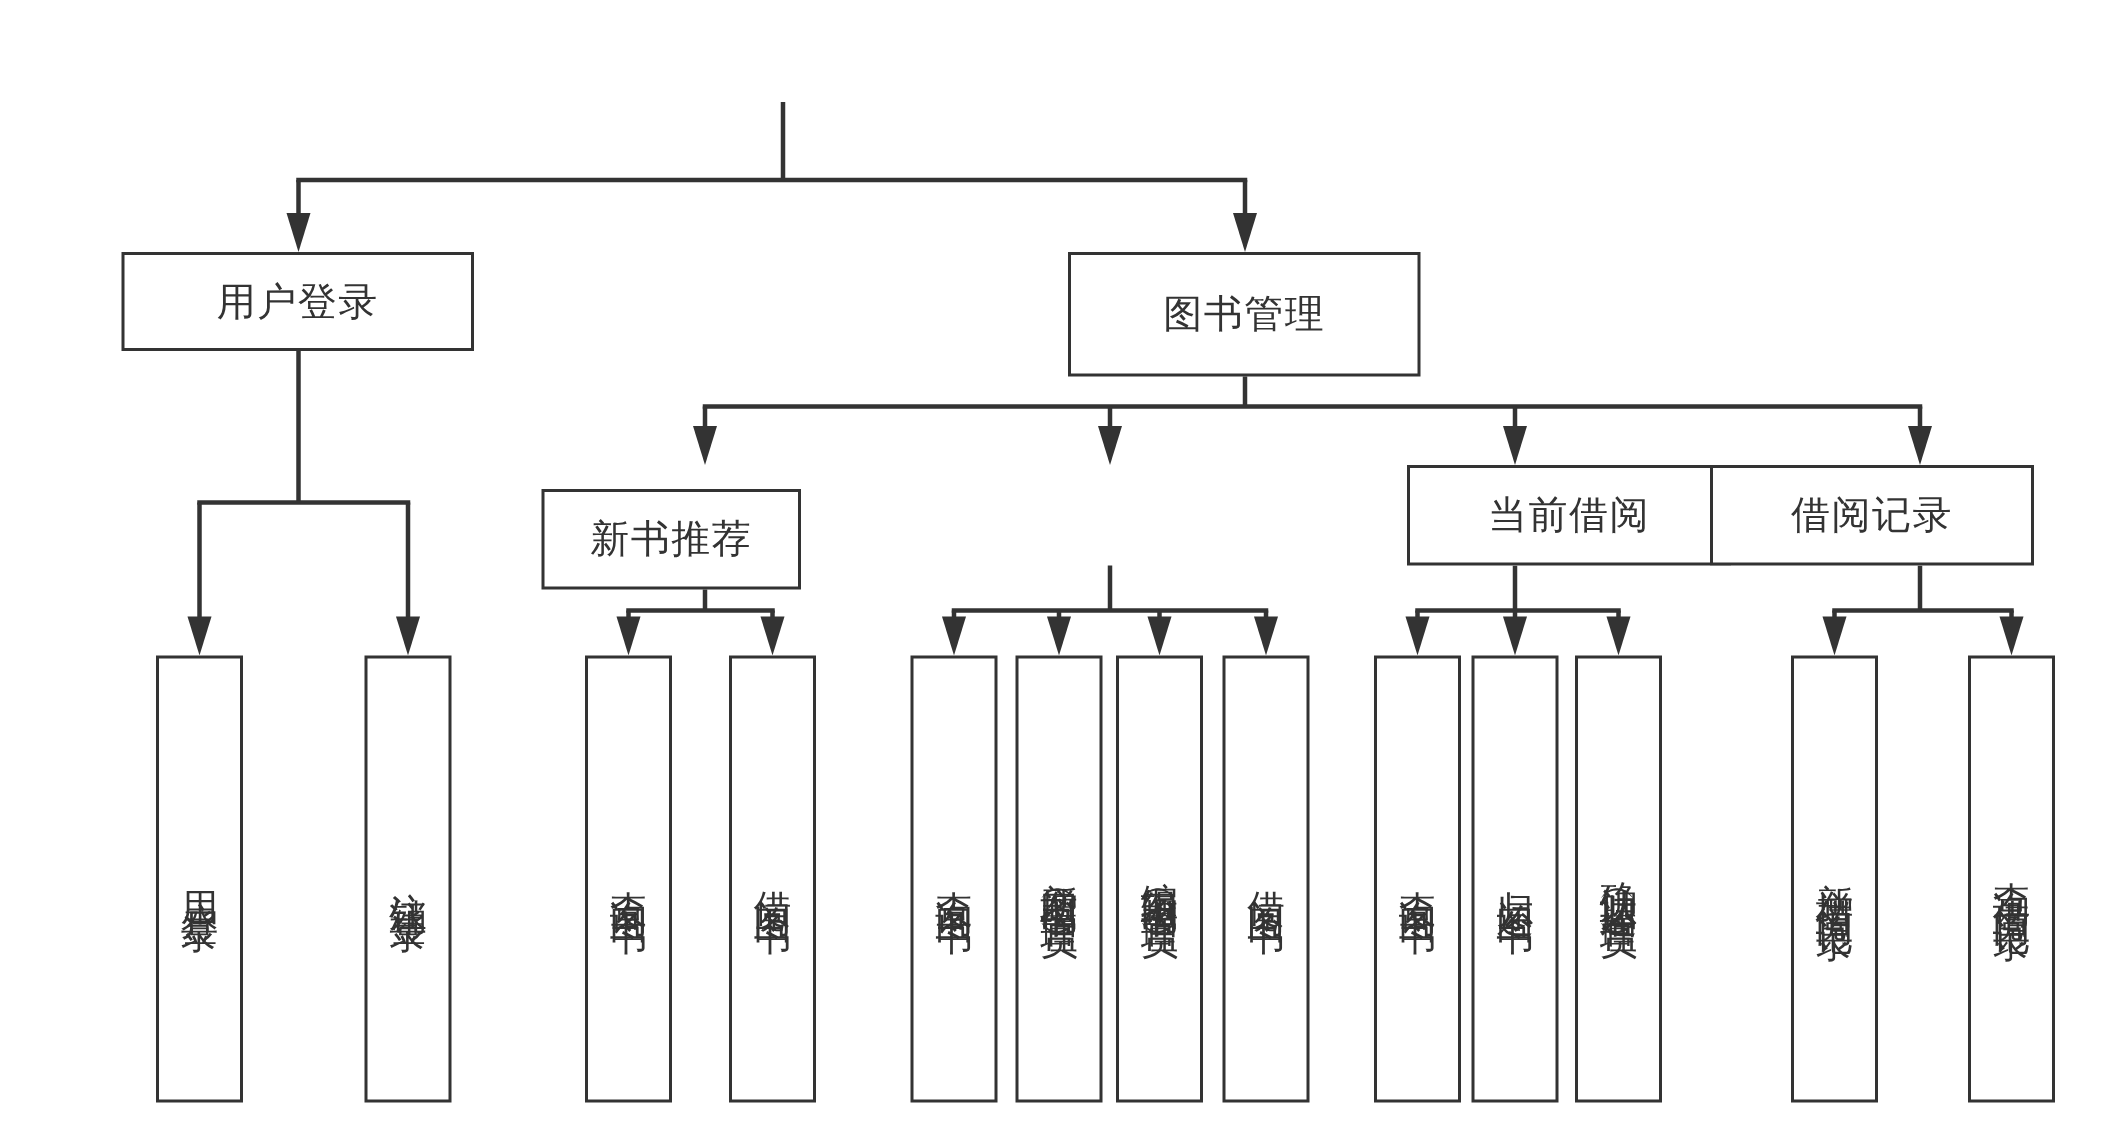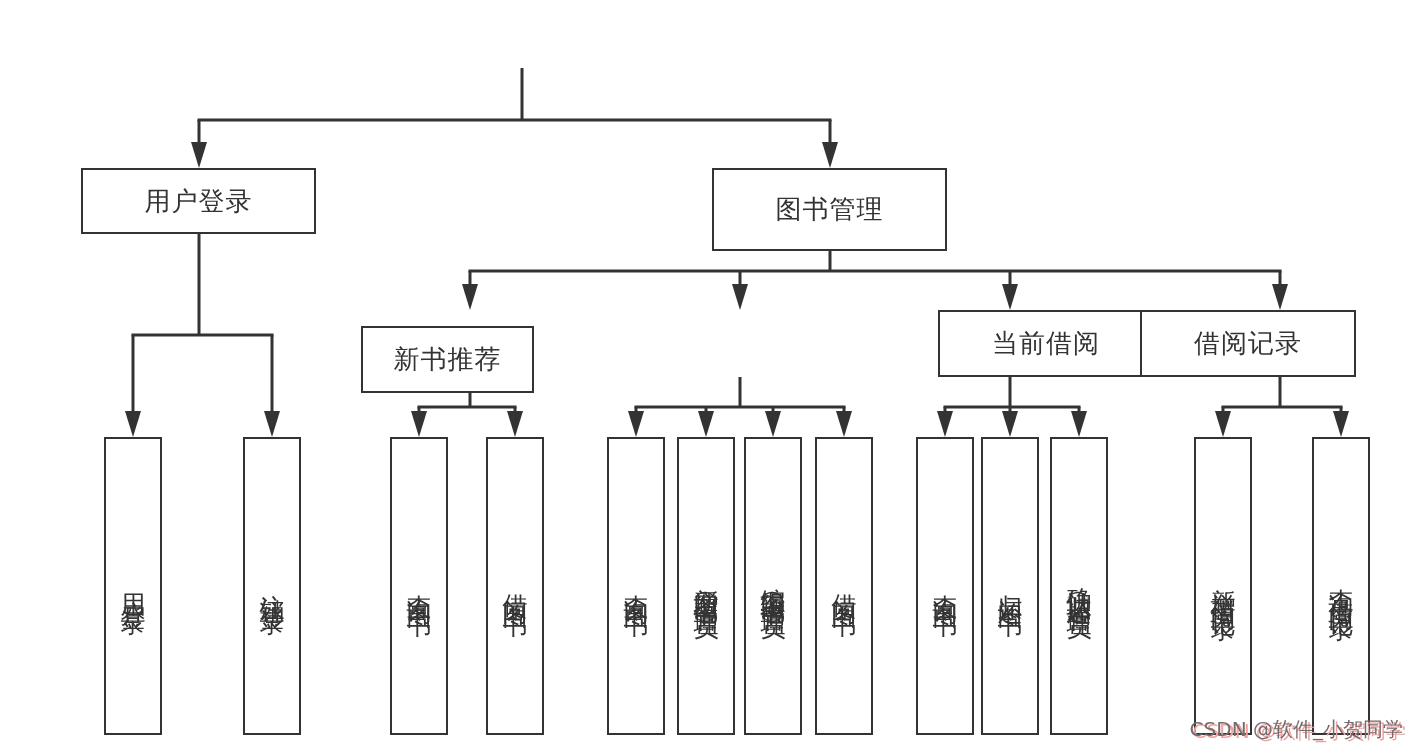--- a/index.html
+++ b/index.html
@@ -184,15 +184,14 @@
     <span class="vtext">确认归还（管理员）</span>
   </div>
 
   <div class="leaf" style="left:1194px;top:437px;width:58px;height:298px;">
     <span class="vtext">新增借阅记录</span>
   </div>
   <div class="leaf" style="left:1312px;top:437px;width:58px;height:298px;">
     <span class="vtext">查询借阅记录</span>
   </div>
 
-  <div id="watermark">CSDN @软件_小贺同学</div>
 
 </div>
 
 </body></html>

